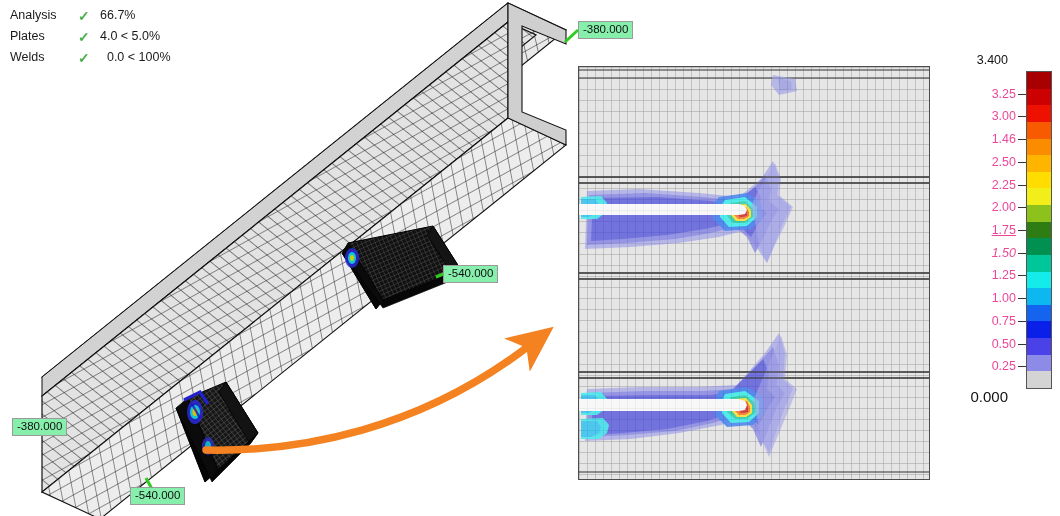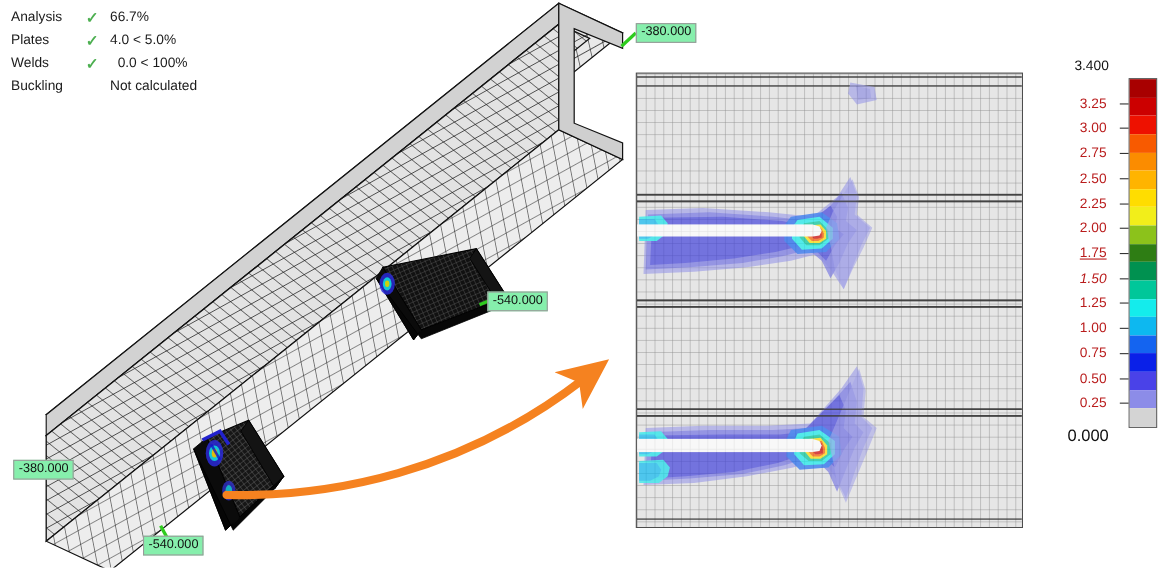--- a/index.html
+++ b/index.html
@@ -91,22 +91,22 @@
   }
   .legend-tick{
     position:absolute;
     right:0;
     height:1px;
     width:8px;
     background:#333;
   }
   .legend-tick-label{
     position:absolute;
-    right:20px;
-    font-size:12.5px;color:#b91c1c;
+    right:10px;
+    font-size:12.5px;color:#ec4899;
     transform:translateY(-50%);
     white-space:nowrap;
   }
 </style>
 </head>
 <body>
 
 <div class="root">
 
   <div class="status-panel">
@@ -117,25 +117,20 @@
     </div>
     <div class="status-row">
       <span class="status-label">Plates</span>
       <span class="status-check">✓</span>
       <span class="status-value">4.0 &lt; 5.0%</span>
     </div>
     <div class="status-row">
       <span class="status-label">Welds</span>
       <span class="status-check">✓</span>
       <span class="status-value">  0.0 &lt; 100%</span>
-    </div>
-    <div class="status-row no-check">
-      <span class="status-label">Buckling</span>
-      <span class="status-check"></span>
-      <span class="status-value">Not calculated</span>
     </div>
   </div>
 
   <div class="model-view">
     <svg width="580" height="516" viewBox="0 0 580 516">
       <defs>
 
         <pattern id="meshTop" width="13" height="13" patternUnits="userSpaceOnUse" patternTransform="rotate(-29) skewX(-16)">
           <rect width="13" height="13" fill="#e9e9e9"></rect>
           <path d="M0 0 H13 M0 0 V13" stroke="#1d1d1d" stroke-width="1.1"></path>
@@ -365,21 +360,21 @@
         <div class="legend-band" style="background: rgb(74, 66, 232);"></div>
         <div class="legend-band" style="background: rgb(140, 140, 232);"></div>
         <div class="legend-band" style="background: rgb(212, 212, 212);"></div>
       </div>
     <div class="legend-ticks" id="legend-ticks">
         <div class="legend-tick" style="top: 22.7143px;"></div>
         <div class="legend-tick-label" style="top: 22.7143px;">3.25</div>
         <div class="legend-tick" style="top: 45.4286px;"></div>
         <div class="legend-tick-label" style="top: 45.4286px;">3.00</div>
         <div class="legend-tick" style="top: 68.1429px;"></div>
-        <div class="legend-tick-label" style="top: 68.1429px;">2.75</div>
+        <div class="legend-tick-label" style="top: 68.1429px;">1.46</div>
         <div class="legend-tick" style="top: 90.8571px;"></div>
         <div class="legend-tick-label" style="top: 90.8571px;">2.50</div>
         <div class="legend-tick" style="top: 113.571px;"></div>
         <div class="legend-tick-label" style="top: 113.571px;">2.25</div>
         <div class="legend-tick" style="top: 136.286px;"></div>
         <div class="legend-tick-label" style="top: 136.286px;">2.00</div>
         <div class="legend-tick" style="top: 159px;"></div>
         <div class="legend-tick-label" style="top: 159px; text-decoration: underline;">1.75</div>
         <div class="legend-tick" style="top: 181.714px;"></div>
         <div class="legend-tick-label" style="top: 181.714px; font-style: italic;">1.50</div>

